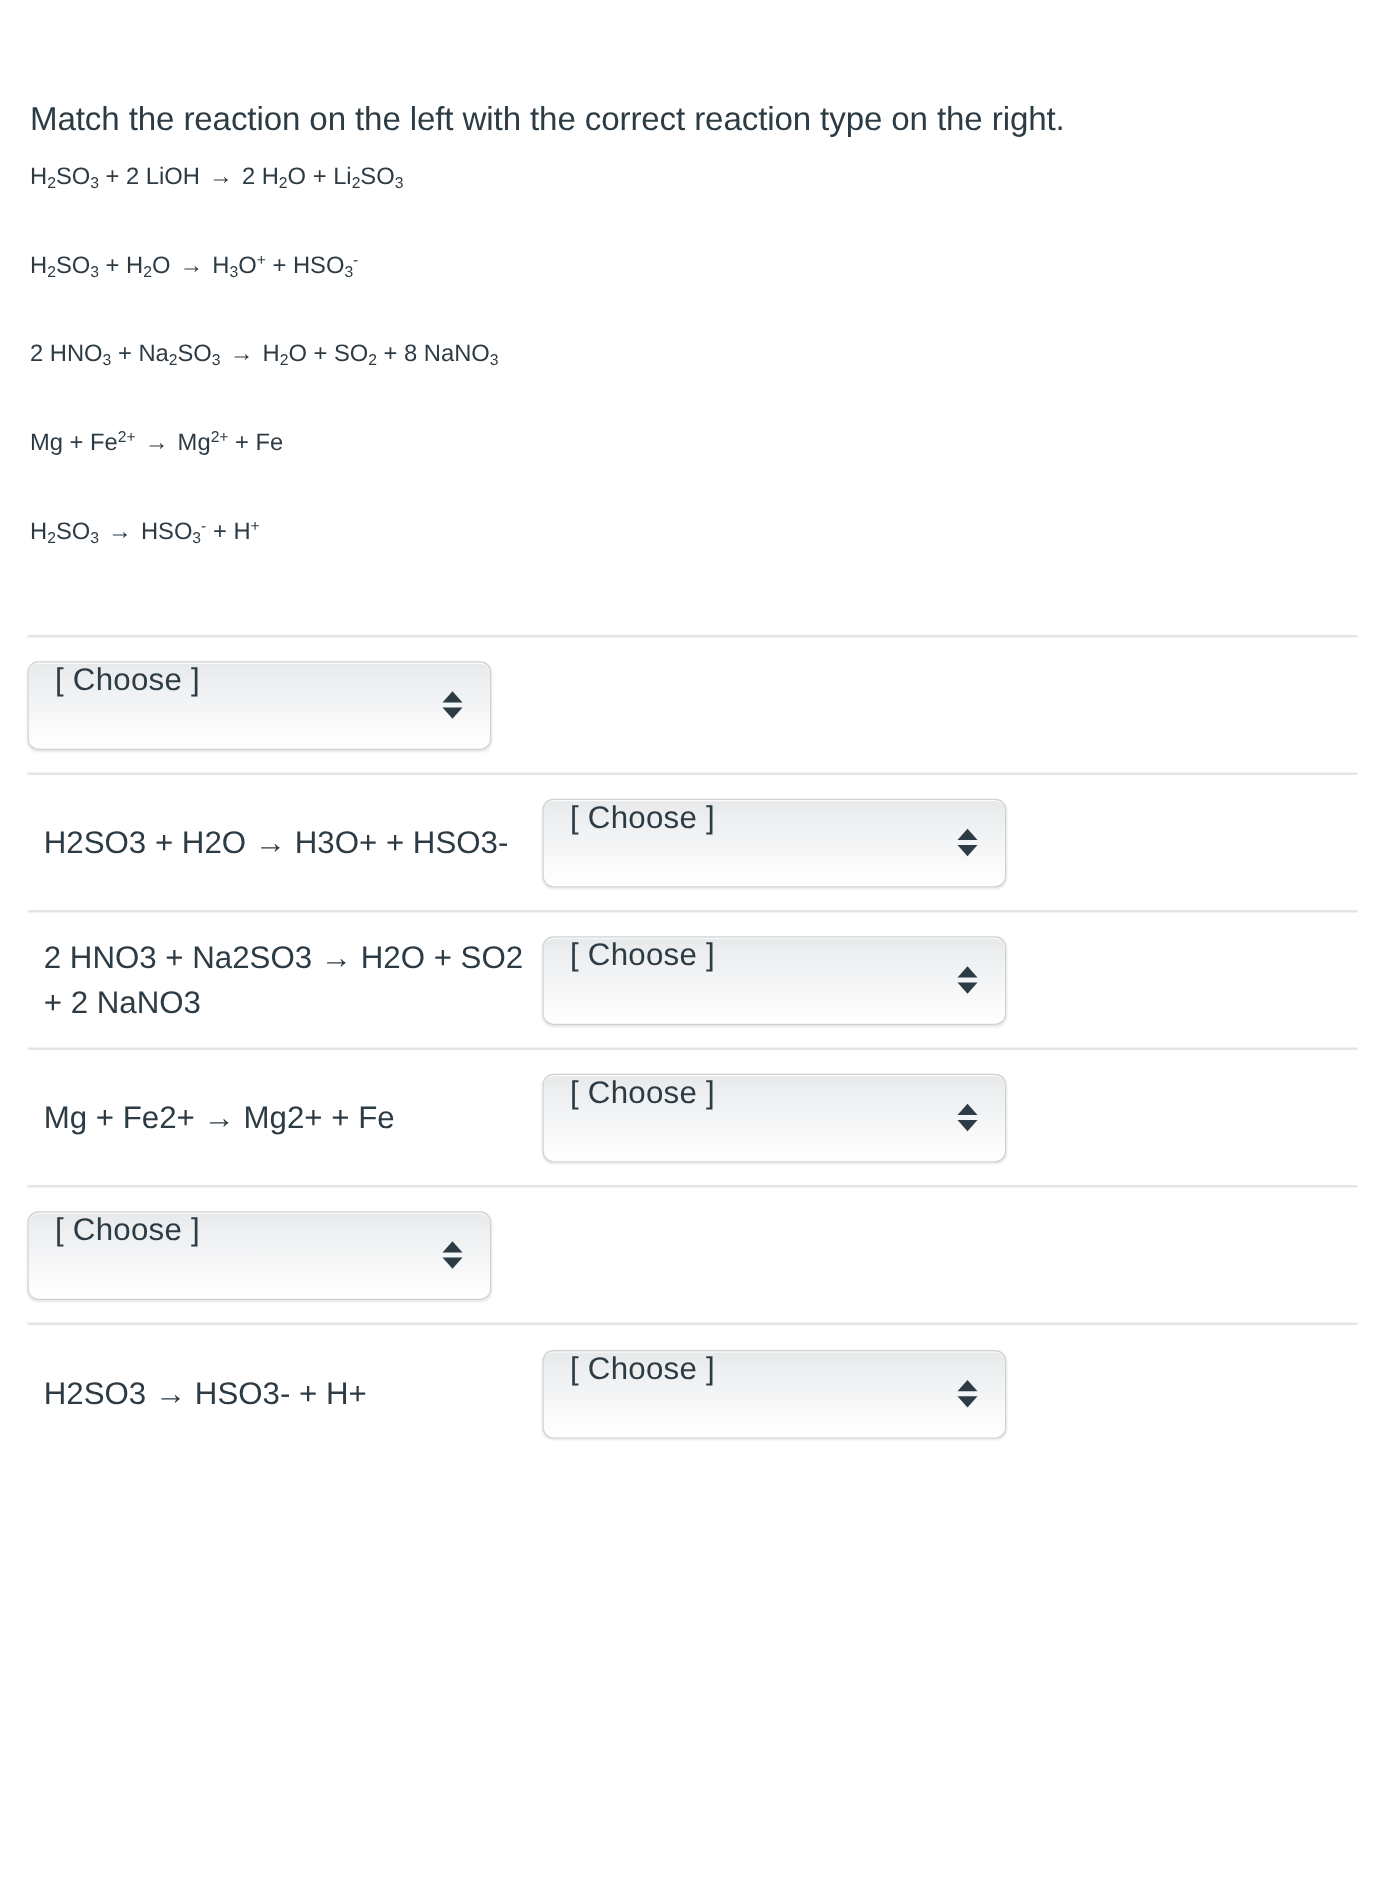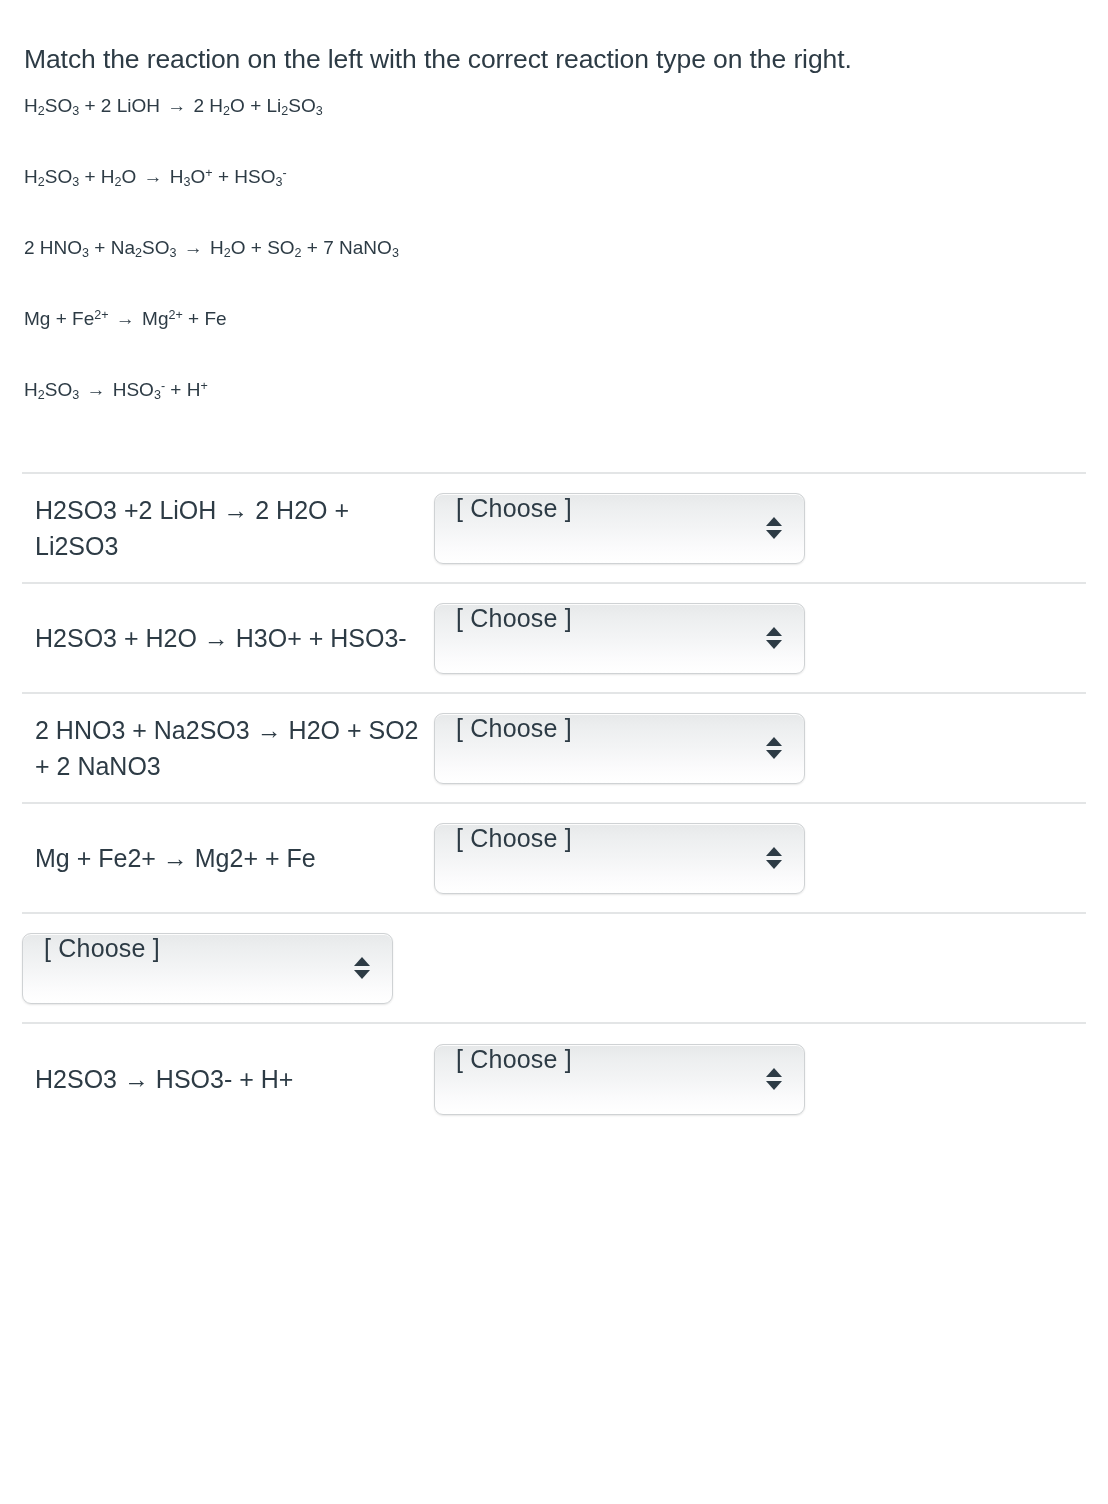--- a/index.html
+++ b/index.html
@@ -19,20 +19,21 @@
     position: relative;
     width: 1108px;
     height: 1504px;
     box-sizing: border-box;
     padding: 0 22px;
   }
 
   
   .intro {
     padding-top: 46px;
+    margin-top: 36px;
   }
   .intro p {
     margin: 0 0 0 0;
     font-size: 26.5px;
     line-height: 1.0;
     letter-spacing: -0.1px;
     color: #2d3b45;
     white-space: nowrap;
   }
   .intro .prompt        { padding: 0 0 0 2px; height: 50px; }
@@ -143,29 +144,28 @@
 <body>
 
 <div class="page">
 
   <div class="intro">
     <p class="prompt">Match the reaction on the left with the correct reaction type on the right.</p>
 
     <div id="equation-container">
         <div class="eqline"><span>H</span><sub>2</sub><span>SO</span><sub>3</sub><span> + 2 LiOH </span><span class="arr">→</span><span>  2 H</span><sub>2</sub><span>O + Li</span><sub>2</sub><span>SO</span><sub>3</sub></div>
         <div class="eqline"><span>H</span><sub>2</sub><span>SO</span><sub>3</sub><span> + H</span><sub>2</sub><span>O </span><span class="arr">→</span><span> H</span><sub>3</sub><span>O</span><sup>+</sup><span> + HSO</span><sub>3</sub><sup>-</sup></div>
-        <div class="eqline"><span>2 HNO</span><sub>3</sub><span> + Na</span><sub>2</sub><span>SO</span><sub>3</sub><span> </span><span class="arr">→</span><span> H</span><sub>2</sub><span>O + SO</span><sub>2</sub><span> + 7 NaNO</span><sub>3</sub></div>
+        <div class="eqline"><span>2 HNO</span><sub>3</sub><span> + Na</span><sub>2</sub><span>SO</span><sub>3</sub><span> </span><span class="arr">→</span><span> H</span><sub>2</sub><span>O + SO</span><sub>2</sub><span> + 8 NaNO</span><sub>3</sub></div>
         <div class="eqline"><span>Mg + Fe</span><sup>2+</sup><span> </span><span class="arr">→</span><span> Mg</span><sup>2+</sup><span> + Fe</span></div>
         <div class="eqline"><span>H</span><sub>2</sub><span>SO</span><sub>3</sub><span> </span><span class="arr">→</span><span> HSO</span><sub>3</sub><sup>-</sup><span> + H</span><sup>+</sup></div>
       </div>
   </div>
 
   <div class="match-list" id="match-list">
       <div class="match-row">
-        <div class="row-label">H2SO3 +2 LiOH → 2 H2O + Li2SO3</div>
         <div class="row-control">
           <div class="choose-select">
             <span class="choose-text">[ Choose ]</span>
             <span class="spinner-icon">
               <span class="tri-up"></span>
               <span class="tri-down"></span>
             </span>
           </div>
         </div>
       </div>

